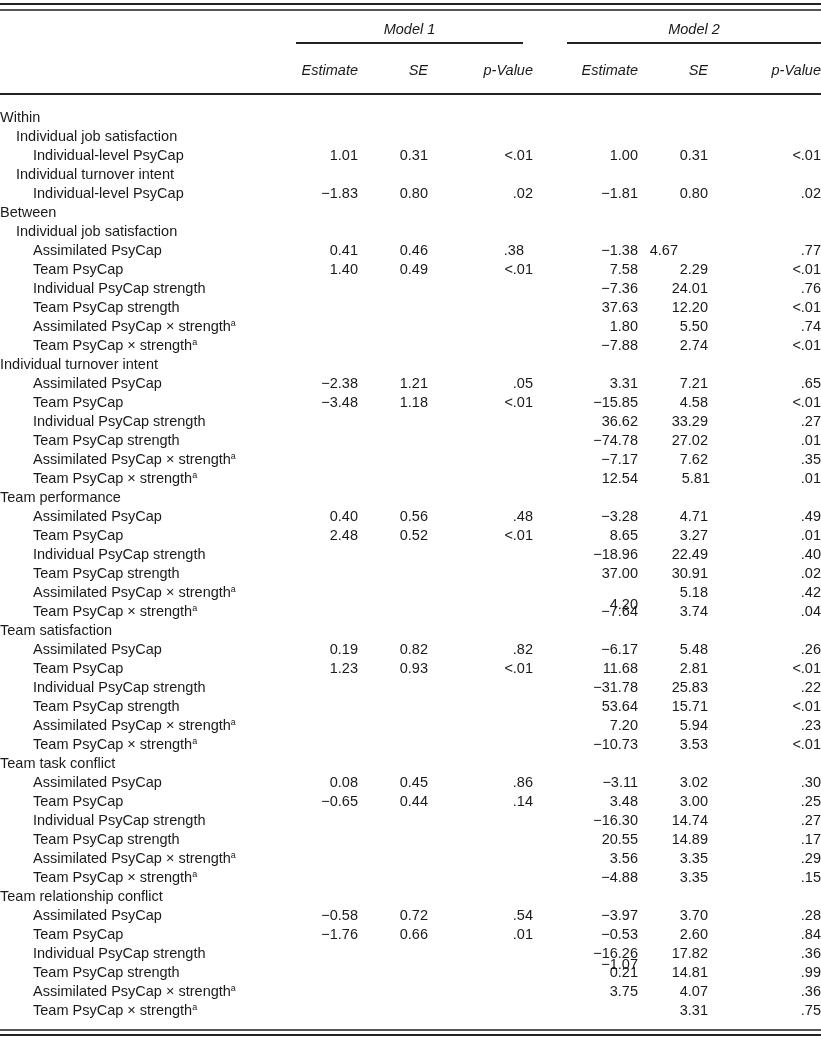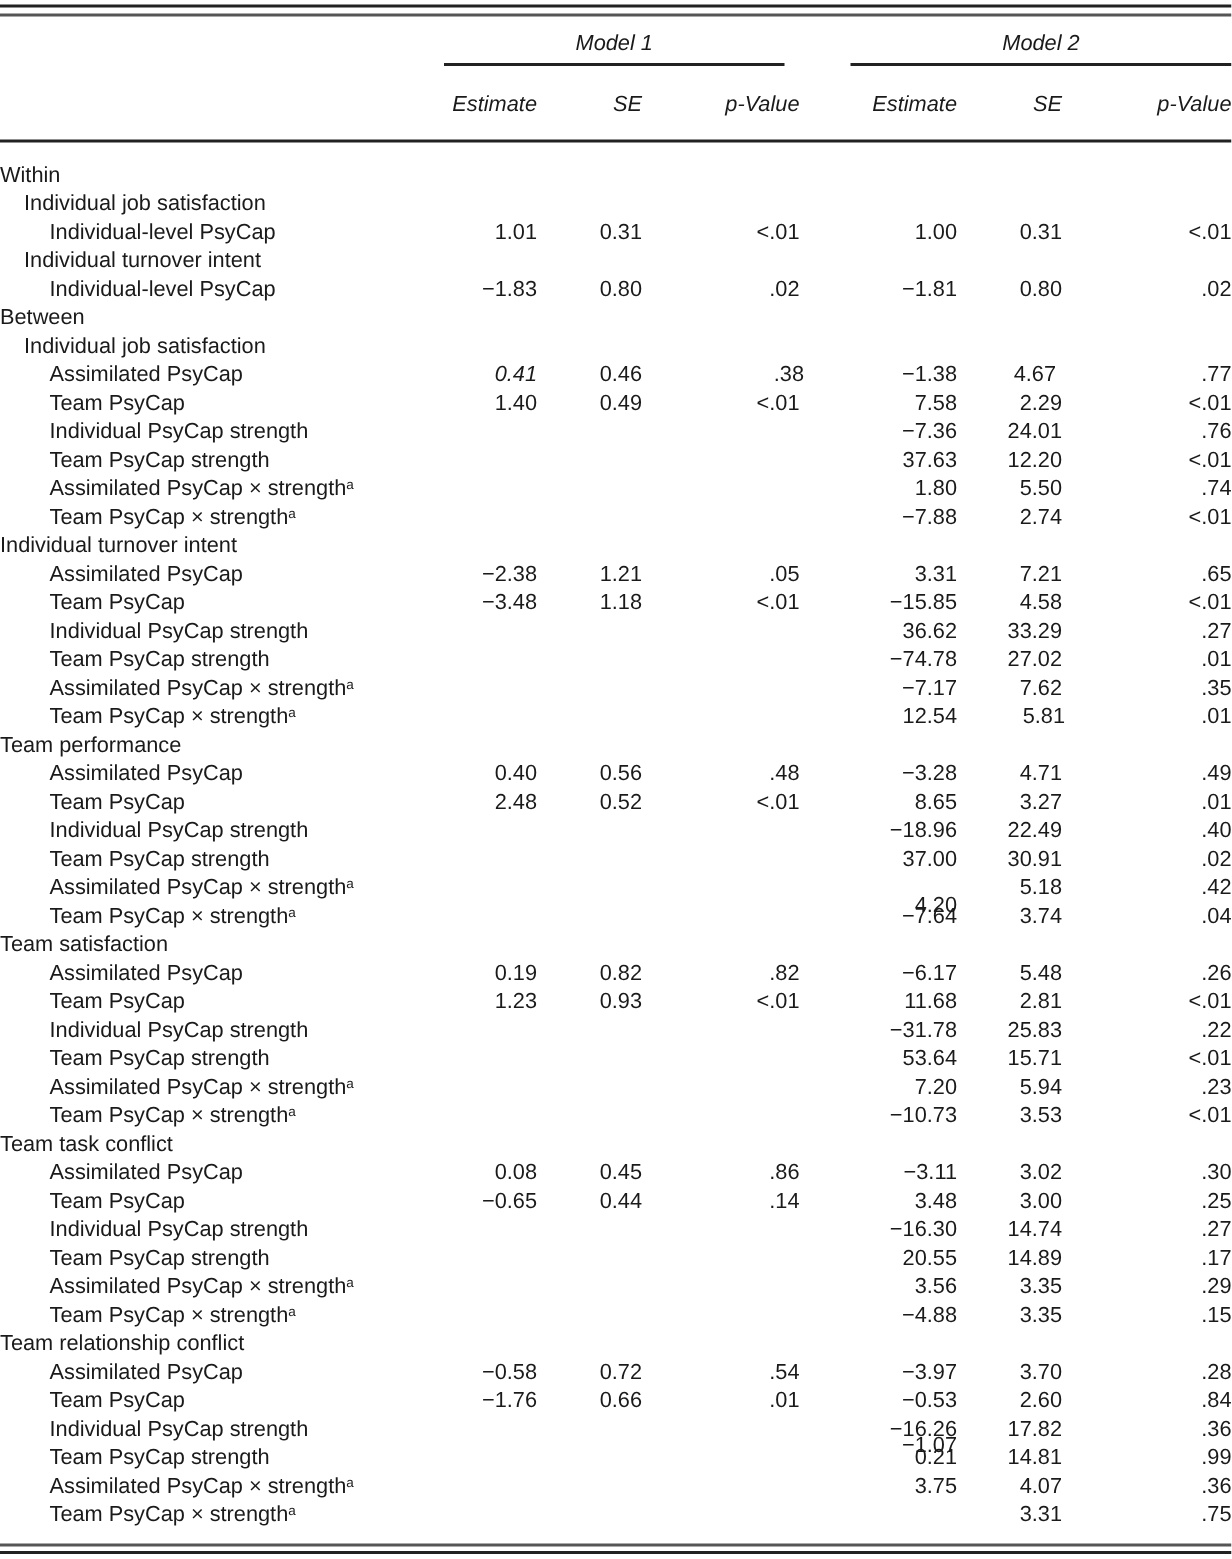--- a/index.html
+++ b/index.html
@@ -48,25 +48,25 @@
     <div class="cell" style="top: 184px; left: 33px;"><span>Individual-level PsyCap</span></div>
     <div class="cell num" style="top: 184px; left: 268px; width: 90px;">−1.83</div>
     <div class="cell num" style="top: 184px; left: 338px; width: 90px;">0.80</div>
     <div class="cell num" style="top: 184px; left: 443px; width: 90px;">.02</div>
     <div class="cell num" style="top: 184px; left: 548px; width: 90px;">−1.81</div>
     <div class="cell num" style="top: 184px; left: 618px; width: 90px;">0.80</div>
     <div class="cell num" style="top: 184px; left: 731px; width: 90px;">.02</div>
     <div class="cell" style="top: 203px; left: 0px;"><span>Between</span></div>
     <div class="cell" style="top: 222px; left: 16px;"><span>Individual job satisfaction</span></div>
     <div class="cell" style="top: 241px; left: 33px;"><span>Assimilated PsyCap</span></div>
-    <div class="cell num" style="top: 241px; left: 268px; width: 90px; font-style: italic;">0.41</div>
+    <div class="cell num" style="top: 241px; left: 268px; width: 90px;">0.41</div>
     <div class="cell num" style="top: 241px; left: 338px; width: 90px;">0.46</div>
-    <div class="cell num" style="top: 241px; left: 446px; width: 90px;">.38</div>
+    <div class="cell num" style="top: 241px; left: 434px; width: 90px;">.38</div>
     <div class="cell num" style="top: 241px; left: 548px; width: 90px;">−1.38</div>
-    <div class="cell num" style="top: 241px; left: 614px; width: 90px;">4.67</div>
+    <div class="cell num" style="top: 241px; left: 588px; width: 90px;">4.67</div>
     <div class="cell num" style="top: 241px; left: 731px; width: 90px;">.77</div>
     <div class="cell" style="top: 260px; left: 33px;"><span>Team PsyCap</span></div>
     <div class="cell num" style="top: 260px; left: 268px; width: 90px;">1.40</div>
     <div class="cell num" style="top: 260px; left: 338px; width: 90px;">0.49</div>
     <div class="cell num" style="top: 260px; left: 443px; width: 90px;">&lt;.01</div>
     <div class="cell num" style="top: 260px; left: 548px; width: 90px;">7.58</div>
     <div class="cell num" style="top: 260px; left: 618px; width: 90px;">2.29</div>
     <div class="cell num" style="top: 260px; left: 731px; width: 90px;">&lt;.01</div>
     <div class="cell" style="top: 279px; left: 33px;"><span>Individual PsyCap strength</span></div>
     <div class="cell num" style="top: 279px; left: 548px; width: 90px;">−7.36</div>

